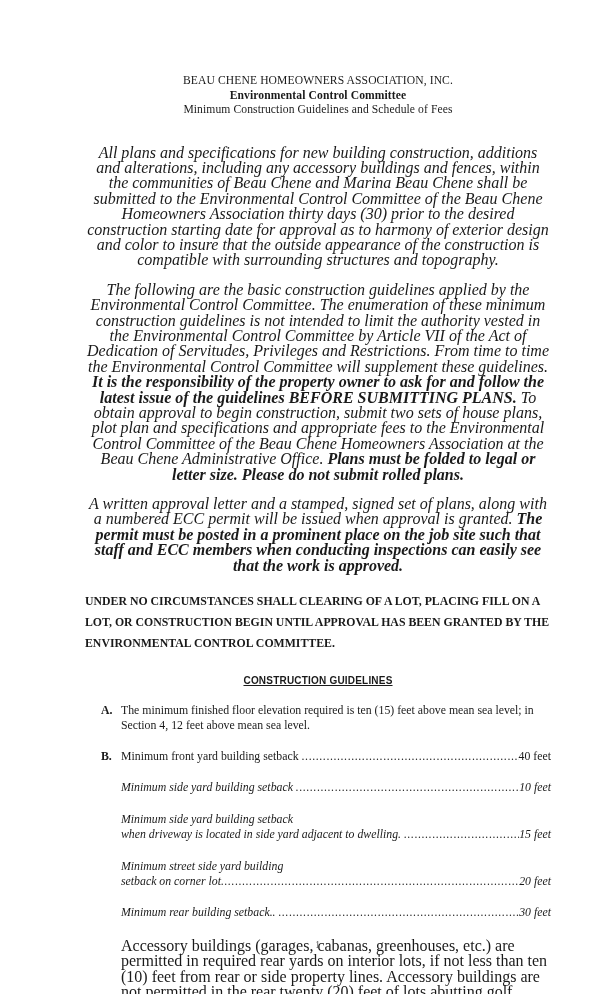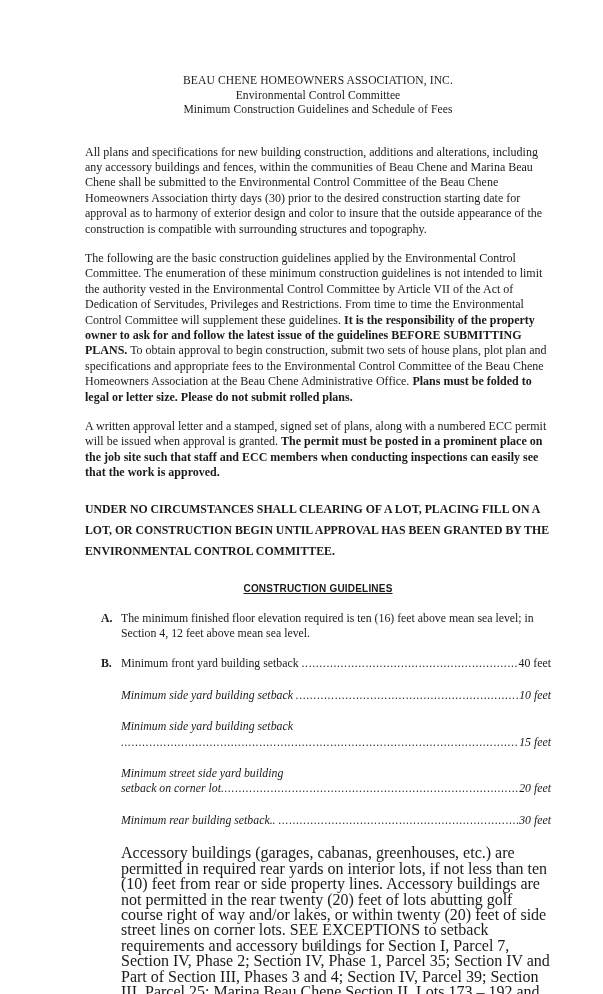--- a/index.html
+++ b/index.html
@@ -28,26 +28,27 @@
     left: 69px;
     top: 74px;
     width: 466px;
   }
   .hdr {
     text-align: center;
     font-size: 11.6px;
     line-height: 14.5px;
     letter-spacing: 0.1px;
   }
-  .hdr .line2 { font-weight: normal; }
+  .hdr .line2 { font-weight: bold; }
   .para {
-    font-size: 12px;
-    line-height: 15.4px;
-    text-align: left;
+    font-size: 16px;
+    line-height: 15.4px;
+    text-align: center;
     margin-top: 14px;
+    font-style: italic;
   }
   .para.first { margin-top: 27px; }
   b, .b { font-weight: bold; }
   .allcaps-block {
     font-size: 11.8px;
     line-height: 21px;
     font-weight: bold;
     margin-top: 18px;
   }
   .section-title {
@@ -136,21 +137,21 @@
     <div class="para"><span>A written approval letter and a stamped, signed set of plans, along with a numbered ECC permit will be issued when approval is granted. </span><b>The permit must be posted in a prominent place on the job site such that staff and ECC members when conducting inspections can easily see that the work is approved.</b></div>
 
     <div class="allcaps-block">UNDER NO CIRCUMSTANCES SHALL CLEARING OF A LOT, PLACING FILL ON A LOT, OR CONSTRUCTION BEGIN UNTIL APPROVAL HAS BEEN GRANTED BY THE ENVIRONMENTAL CONTROL COMMITTEE.</div>
 
     <div class="section-title">CONSTRUCTION GUIDELINES</div>
 
     <div class="list">
 
       <div class="item firstitem">
         <span class="marker">A.</span>
-        <span>The minimum finished floor elevation required is ten (16) feet above mean sea level; in Section 4, 12 feet above mean sea level.</span>
+        <span>The minimum finished floor elevation required is ten (15) feet above mean sea level; in Section 4, 12 feet above mean sea level.</span>
       </div>
 
       <div class="item">
         <span class="marker">B.</span>
         <span class="leader-row">
           <span class="leader-label">Minimum front yard building setback </span>
           <span class="leader-dots">........................................................................................................................................................................................................</span>
           <span class="leader-val">40 feet</span>
         </span>
       </div>
@@ -159,20 +160,21 @@
         <span class="leader-row">
           <span class="leader-label">Minimum side yard building setback </span>
           <span class="leader-dots">........................................................................................................................................................................................................</span>
           <span class="leader-val">10 feet</span>
         </span>
       </div>
 
       <div class="subitem">
         <div>Minimum side yard building setback</div>
         <span class="leader-row">
+          <span class="leader-label">when driveway is located in side yard adjacent to dwelling. </span>
           <span class="leader-dots">........................................................................................................................................................................................................</span>
           <span class="leader-val">15 feet</span>
         </span>
       </div>
 
       <div class="subitem">
         <div>Minimum street side yard building</div>
         <span class="leader-row">
           <span class="leader-label">setback on corner lot</span>
           <span class="leader-dots">........................................................................................................................................................................................................</span>

